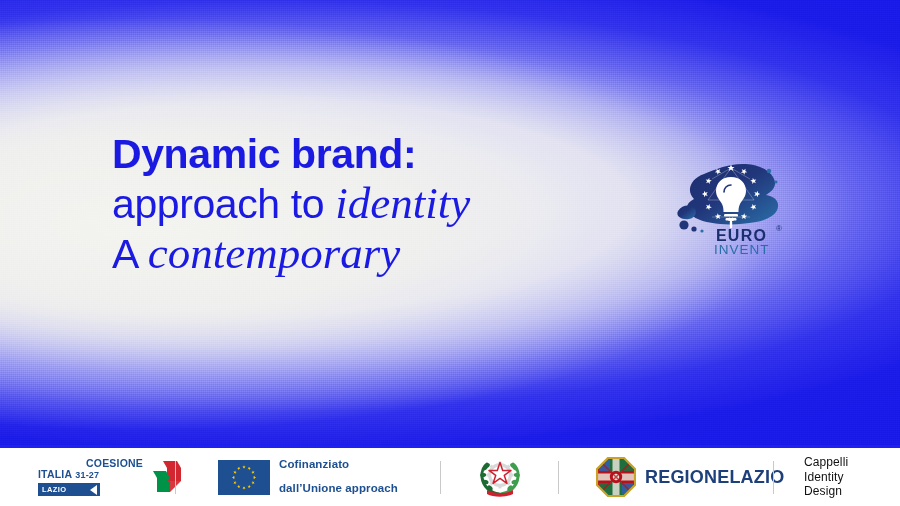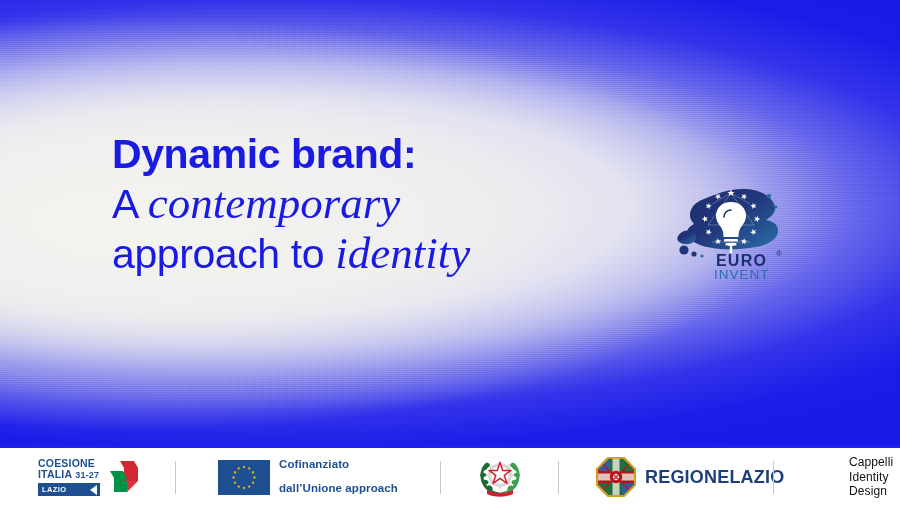--- a/index.html
+++ b/index.html
@@ -91,21 +91,21 @@
     font-style: italic;
     font-weight: 400;
     font-size: 45px;
     letter-spacing: 0px;
   }
 
   
   .euroinvent {
     position: absolute;
     left: 672px;
-    top: 180px;
+    top: 155px;
     width: 118px;
     height: 104px;
   }
   .euroinvent svg { display: block; width: 100%; height: 100%; }
 
   
   .footer {
     position: absolute;
     left: 0;
     right: 0;
@@ -129,21 +129,21 @@
     width: 1px;
     height: 33px;
     background: #c9c9c9;
   }
 
   
   .coesione { display: flex; align-items: center; gap: 4px; }
   .coes-txt { display: flex; flex-direction: column; gap: 1px; }
   .coes-l1 {
     font-size: 10.5px; font-weight: 700; color: #1d4f91;
-    letter-spacing: .2px; line-height: 1.02;
+    letter-spacing: .2px; line-height: 1.02; margin-left: 48px;
   }
   .coes-l2 {
     font-size: 10.5px; font-weight: 700; color: #1d4f91;
     letter-spacing: .2px; line-height: 1.02;
     display: flex; align-items: baseline; gap: 3px; text-align: right;
   }
   .coes-yrs { font-size: 9px; font-weight: 700; color: #1d4f91; }
   .coes-lazio {
     margin-top: 2px;
     background: #1d4f91;
@@ -196,43 +196,43 @@
   .rl-txt { display:flex; flex-direction: row; }
   .rl-l {
     font-size: 18px;
     font-weight: 700;
     color: #1d3f7a;
     line-height: 1.04;
     letter-spacing: .2px;
   }
 
   
-  .cap-txt { display:flex; flex-direction: column; margin-left: 45px; }
+  .cap-txt { display:flex; flex-direction: column; }
   .cap-l {
     font-size: 12px;
     font-weight: 400;
     color: #111111;
     line-height: 1.22;
     letter-spacing: .1px;
   }
 </style>
 </head>
 <body>
 
 <div id="slide">
 
   <div class="bg-base"></div>
   <div class="bg-glow"></div>
   <div class="bg-glow2"></div>
   <div class="bg-grain"></div>
 
   <div class="headline">
     <span class="hl-line hl1">Dynamic brand:</span>
+    <span class="hl-line hl3"><span>approach to </span><span class="serif-it">identity</span></span>
     <span class="hl-line hl2"><span>A </span><span class="serif-it">contemporary</span></span>
-    <span class="hl-line hl3"><span>approach to </span><span class="serif-it">identity</span></span>
   </div>
 
   <div class="euroinvent">
     <svg viewBox="0 0 118 104" xmlns="http://www.w3.org/2000/svg">
       <defs>
         <linearGradient id="eiBlob" x1="0" y1="0" x2="1" y2="1">
           <stop offset="0%" stop-color="#1b2f6e"></stop>
           <stop offset="45%" stop-color="#21357a"></stop>
           <stop offset="100%" stop-color="#2a6fa8"></stop>
         </linearGradient>

